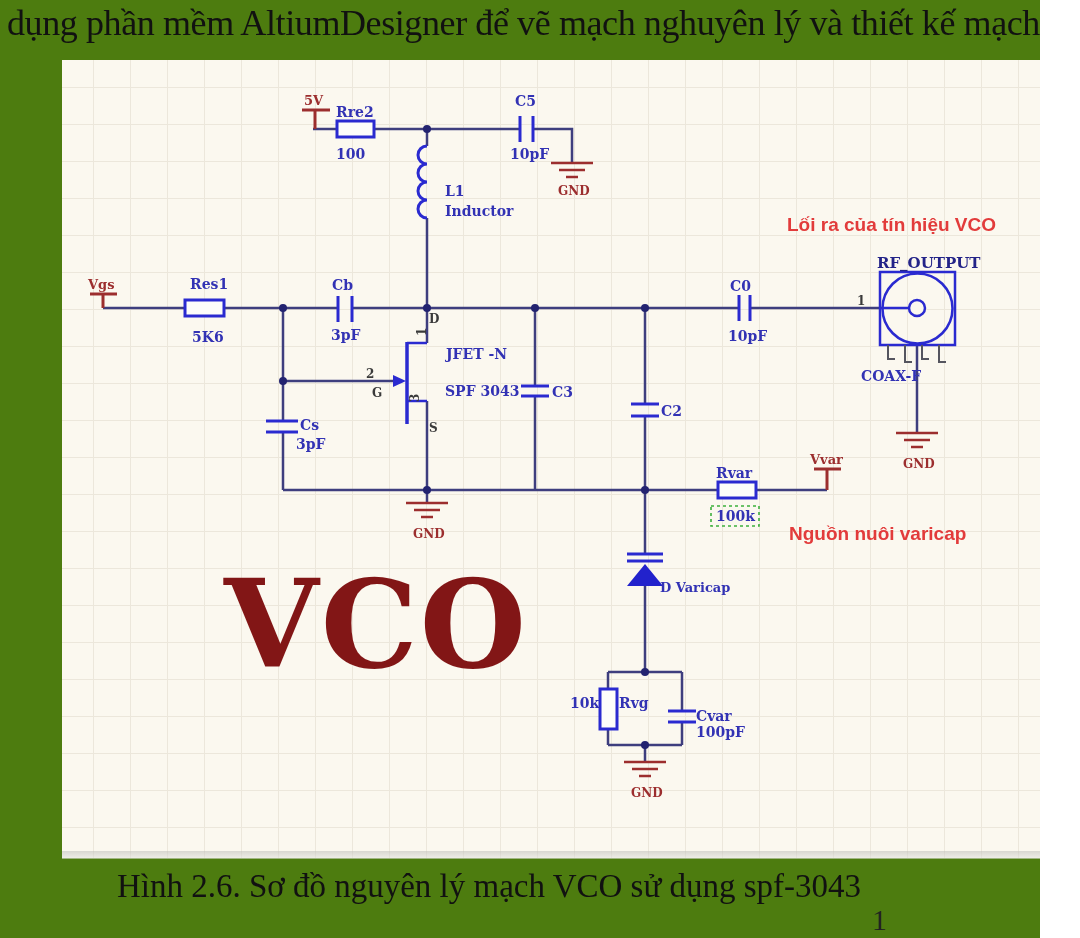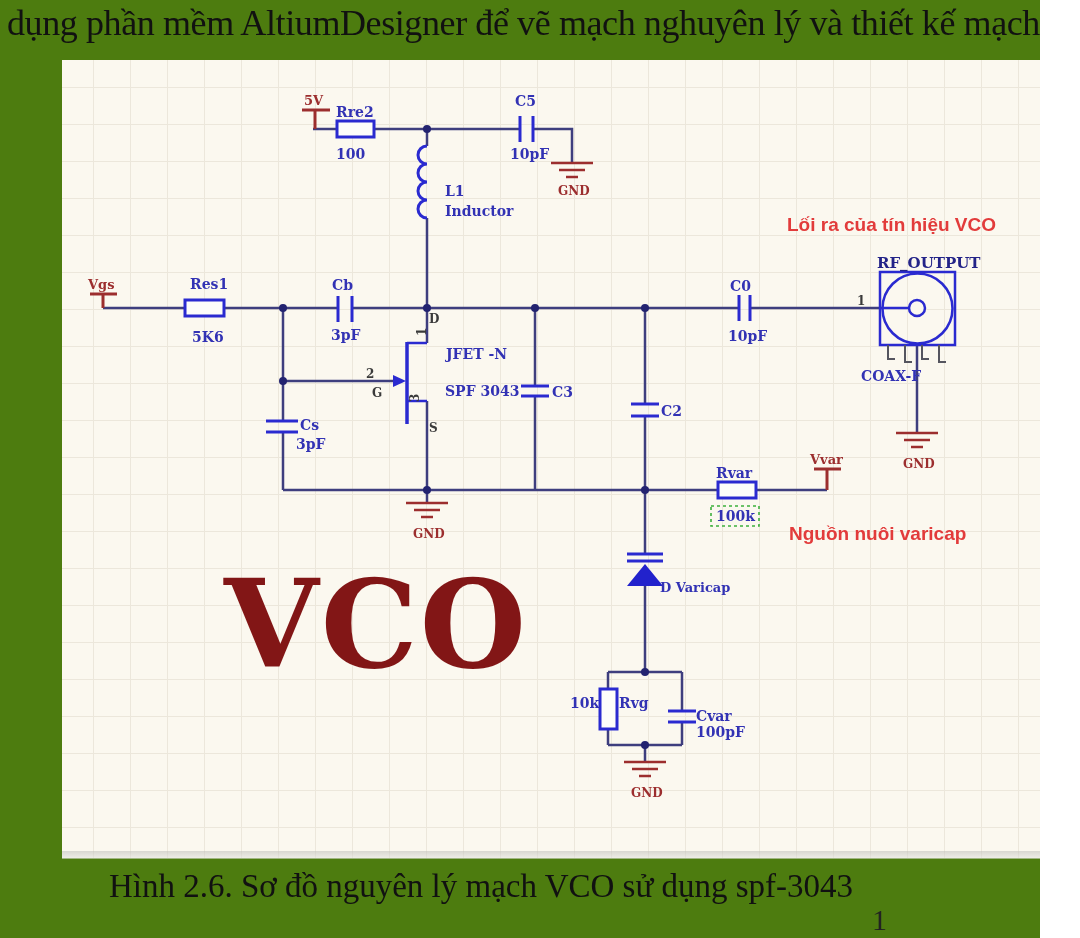--- a/index.html
+++ b/index.html
@@ -8,21 +8,21 @@
   .top-text{position:absolute;left:7px;top:2px;width:1070px;font-size:36px;color:#111;
             letter-spacing:-0.4px;white-space:nowrap;}
   .canvas{position:absolute;left:62px;top:60px;width:1018px;height:798px;
           background-color:#fbf8ef;
           background-image:linear-gradient(#ece7db 1px, transparent 1px),
                            linear-gradient(90deg,#ece7db 1px, transparent 1px);
           background-size:37px 37px;background-position:-6px -10px;}
   .canvas-edge{position:absolute;left:62px;top:851px;width:1018px;height:8px;
                background:linear-gradient(#bdbdb9,#e8e8e5);opacity:.55;}
   svg.schem{position:absolute;left:0;top:0;}
-  .caption{position:absolute;left:56px;top:868px;width:850px;text-align:center;
+  .caption{position:absolute;left:64px;top:868px;width:850px;text-align:center;
            font-size:33px;color:#111;}
   .pagenum{position:absolute;left:872px;top:903px;font-size:30px;color:#222;}
   
   text{font-family:"DejaVu Serif",serif;}
   .lbl{font-size:14px;font-weight:bold;fill:#3232b4;}
   .lbl13{font-size:13px;font-weight:bold;fill:#3232b4;}
   .pin{font-size:12px;font-weight:bold;fill:#3a3a3a;}
   .gndt{font-size:12px;font-weight:bold;fill:#9c2e2e;}
   .pwrt{font-size:13px;font-weight:bold;fill:#9c2e2e;}
   .note{font-family:"Liberation Sans",sans-serif;font-size:19px;font-weight:bold;fill:#e23b3b;}

